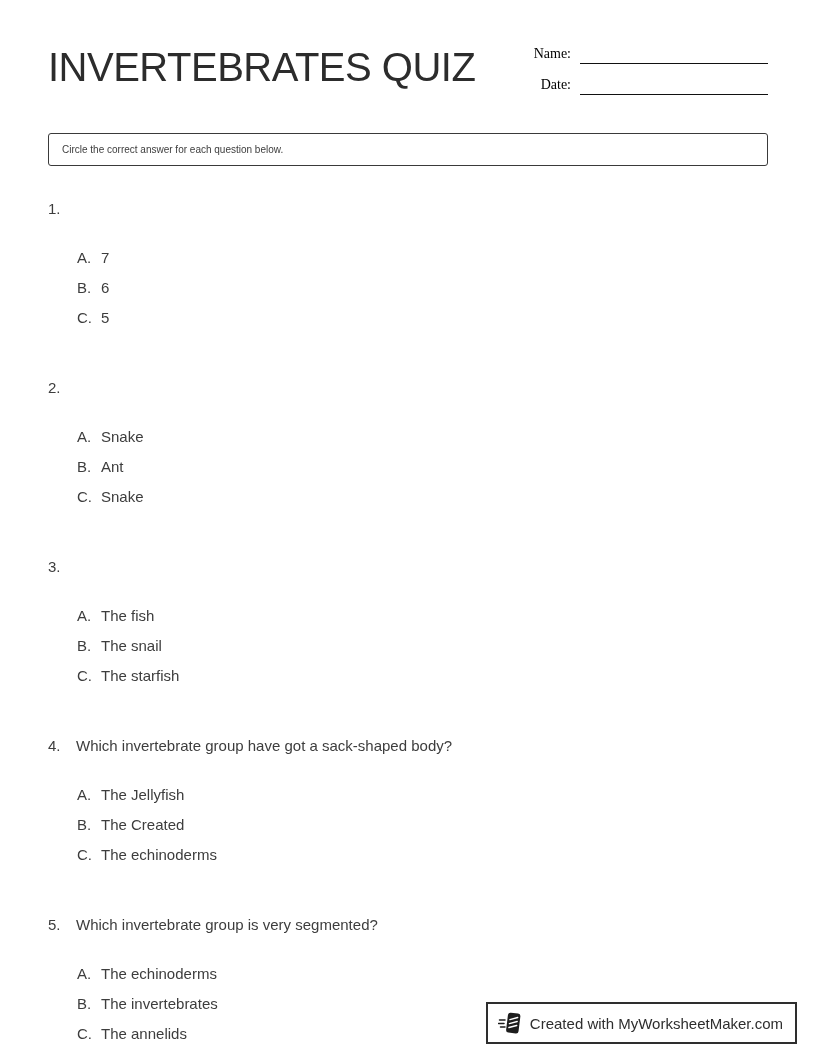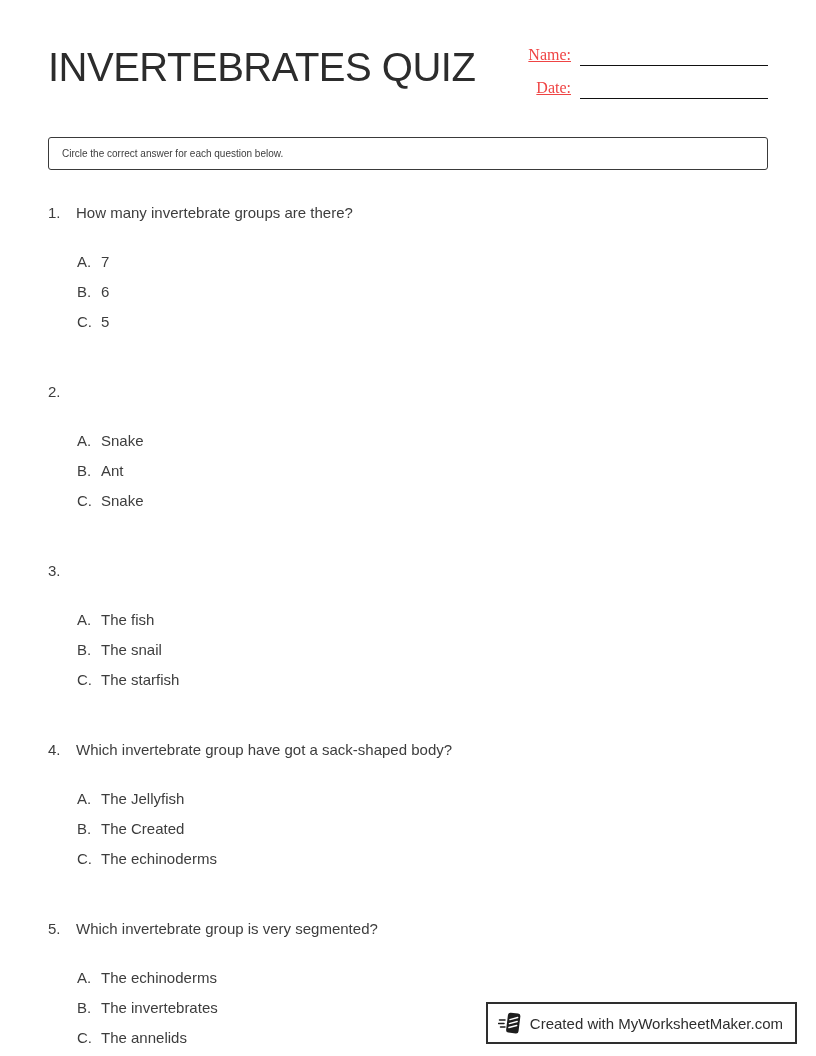--- a/index.html
+++ b/index.html
@@ -21,24 +21,23 @@
     font-size: 40px;
     font-weight: 400;
     letter-spacing: -0.5px;
     color: #2c2c2c;
     line-height: 1.15;
   }
   .fields { display: flex; flex-direction: column; gap: 13px; padding-top: 2px; }
   .field-row { display: flex; align-items: flex-end; justify-content: flex-end; }
   .field-label {
     font-family: "Liberation Serif", serif;
-    font-size: 16px;
-    color: #ef4444;
+    font-size: 14px;
+    color: #000000;
     padding-bottom: 2px;
-    text-decoration: underline;
   }
   .field-line {
     width: 188px;
     height: 18px;
     margin-left: 9px;
     border-bottom: 1.5px solid #111111;
   }
 
   
   .instruction-box {
@@ -96,21 +95,20 @@
 
   <div class="instruction-box">
     <span>Circle the correct answer for each question below.</span>
   </div>
 
   <div class="questions">
 
     <div class="question">
       <div class="q-line">
         <span class="q-num">1.</span>
-        <span class="q-text">How many invertebrate groups are there?</span>
       </div>
       <div class="options">
         <div class="option">
           <span class="opt-letter">A.</span>
           <span class="opt-text">7</span>
         </div>
         <div class="option">
           <span class="opt-letter">B.</span>
           <span class="opt-text">6</span>
         </div>

